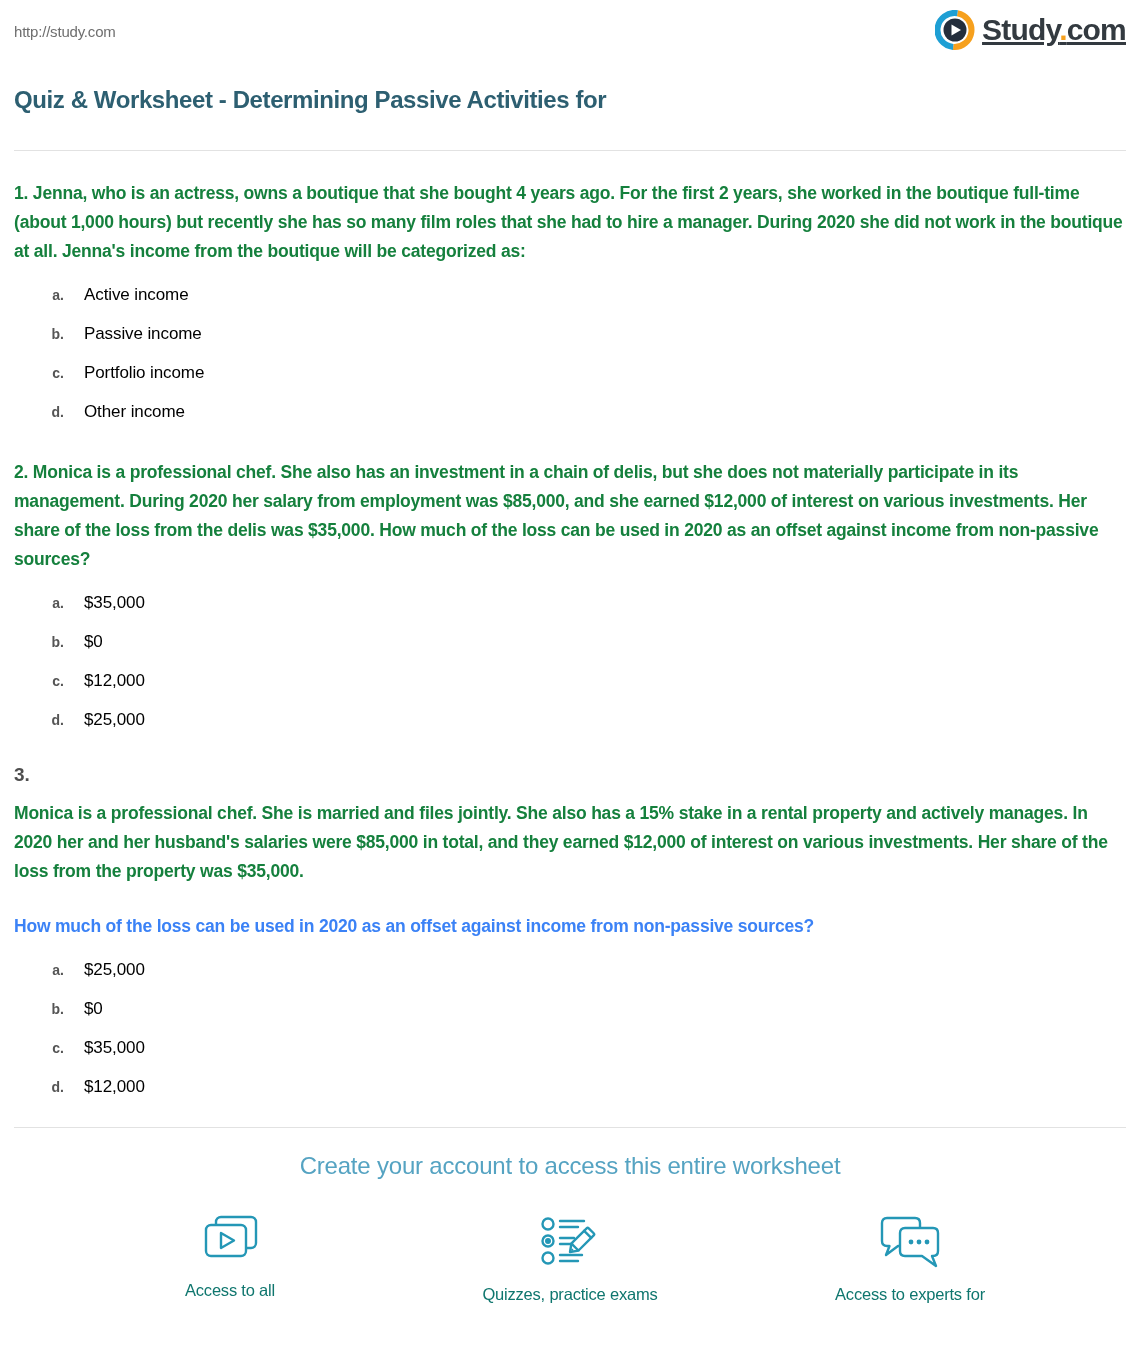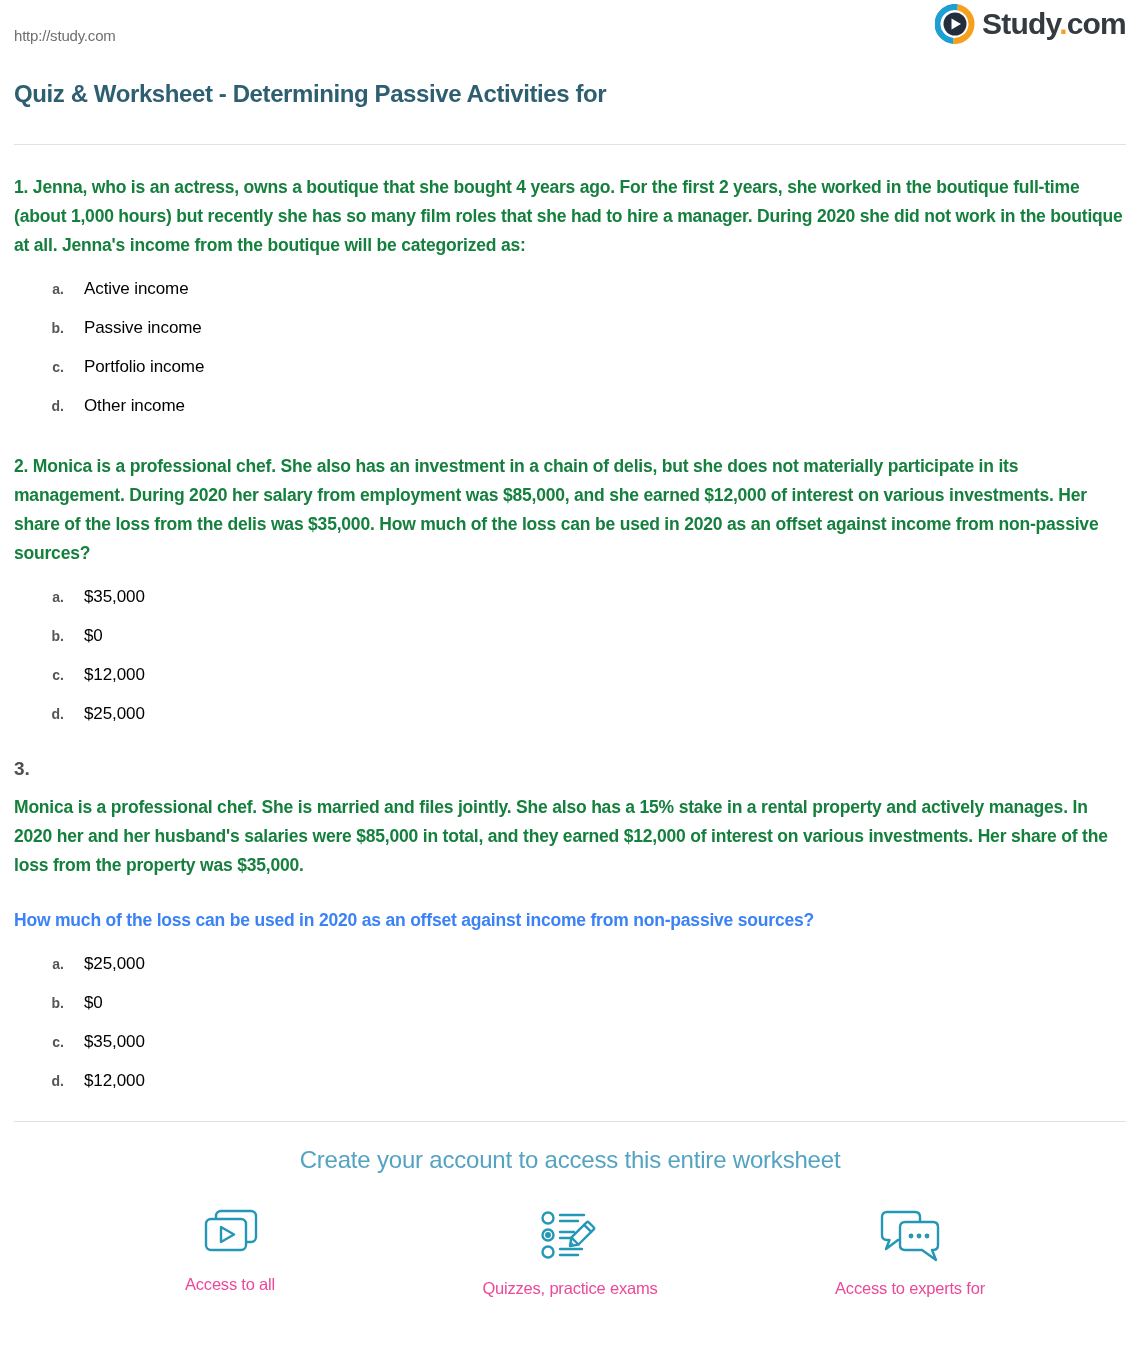--- a/index.html
+++ b/index.html
@@ -6,25 +6,25 @@
   html,body { background:#fff; }
   body {
     width:1140px; height:1359px; overflow:hidden;
     font-family:"Liberation Sans", sans-serif;
     color:#4e4e4e;
     position:relative;
   }
   .page { padding:0 14px; }
 
   
-  .header { display:flex; justify-content:space-between; align-items:flex-end; padding:4px 14px 0 14px; }
+  .header { display:flex; justify-content:space-between; align-items:center; padding:10px 14px 0 14px; }
   .url { color:#6e6e6e; font-size:15px; padding-top:3px; letter-spacing:-0.2px; }
   .logo { display:flex; align-items:center; gap:7px; cursor:pointer; }
   .logo svg { display:block; }
-  .logo-text { font-size:30px; font-weight:700; color:#333a40; letter-spacing:-0.8px; }
+  .logo-text { font-size:30px; font-weight:700; color:#333a40; letter-spacing:-0.8px;text-decoration:underline; }
   .logo-text .dot { color:var(--logo-orange,#f6a01d); }
 
   
   .title { margin:30px 0 0 0; color:var(--title-color,#2d5f71); font-size:24px; font-weight:700; line-height:40px; letter-spacing:-0.4px; }
   hr.rule { border:none; border-top:1px solid #e2e2e2; margin:30px 0 0 0; }
 
   
   .question { margin-top:28px; font-size:17.5px; font-weight:700; color:#15803d; line-height:29px; letter-spacing:-0.2px; }
   .q-number-line { margin-top:34px; font-size:19px; font-weight:700; color:#4e4e4e; }
   .q-followup { margin-top:26px; font-size:17.5px; font-weight:700; color:#3b82f6; line-height:29px; letter-spacing:-0.2px; }
@@ -33,21 +33,21 @@
   .opt-label { width:50px; text-align:right; font-size:14px; font-weight:700; color:#555; flex:0 0 50px; }
   .opt-text { margin-left:20px; font-size:17px; font-weight:400; color:#000000; letter-spacing:-0.1px; }
 
   
   .footer-rule { border:none; border-top:1px solid #e2e2e2; margin:30px 0 0 0; }
   .footer-heading { margin-top:24px; text-align:center; color:var(--heading-blue,#55a3c2); font-size:24px; font-weight:400; letter-spacing:-0.2px; }
   .footer-sub { margin-top:8px; text-align:center; color:#4d4d4d; font-size:16px; letter-spacing:-0.2px; }
   .features { margin:34px auto 0 auto; width:920px; display:flex; justify-content:space-between; }
   .feature { width:240px; display:flex; flex-direction:column; align-items:center; color:var(--icon-teal,#2497b6); }
   .feature svg { display:block; }
-  .feature-label { margin-top:12px; text-align:center; color:#ec4899; font-size:16.5px; line-height:25px; letter-spacing:-0.2px; }
+  .feature-label { margin-top:12px; text-align:center; color:#0f766e; font-size:16.5px; line-height:25px; letter-spacing:-0.2px; }
 </style>
 </head>
 <body>
 
 <div class="header">
   <div class="url">http://study.com</div>
   <div class="logo">
     <span>
       <svg width="40" height="40" viewBox="0 0 40 40">
         <path d="M22.4,3.2 A17,17 0 0 1 18.2,36.9" fill="none" stroke="#f6a01d" stroke-width="6"></path>

